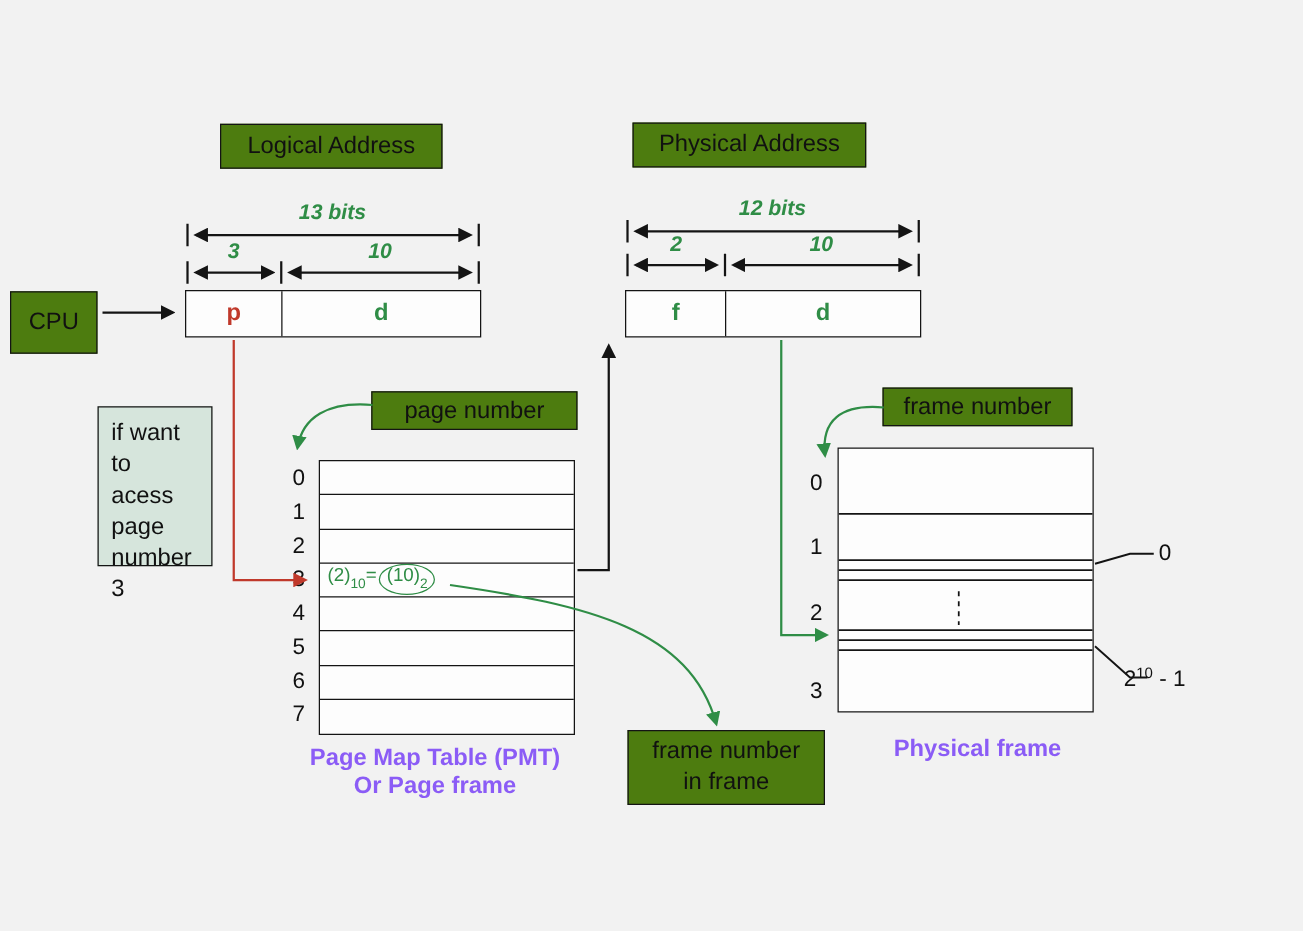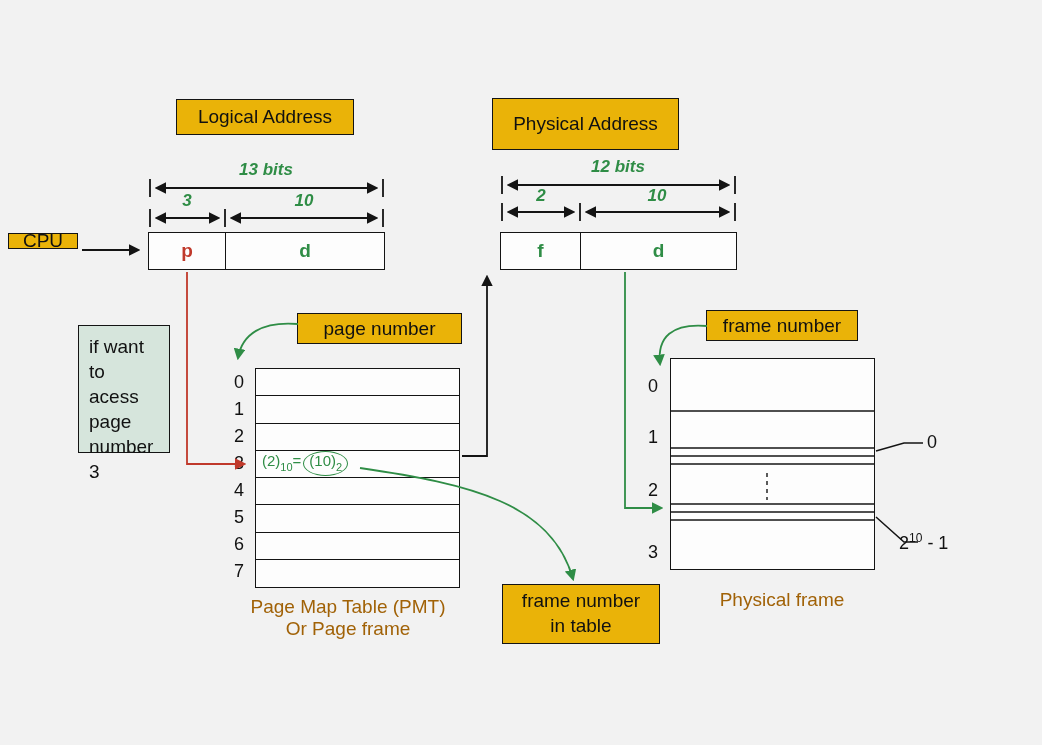--- a/index.html
+++ b/index.html
@@ -2,21 +2,21 @@
 <html><head>
 <meta charset="utf-8">
 <style>
   html,body{margin:0;padding:0;}
   .stage{
     position:relative; width:1042px; height:745px;
     background:#f2f2f2; font-family:"Liberation Sans",sans-serif;
     color:#151515; overflow:hidden;
   }
   .panel{
-    position:absolute; background:#eab308; border:1.6px solid #141414;
+    position:absolute; background:#4d7c0f; border:1.6px solid #141414;
     display:flex; align-items:center; justify-content:center;
     font-size:19px; color:#111; box-sizing:border-box; text-align:center;
   }
   .meas{
     position:absolute; color:#2f8d46; font-weight:bold; font-size:17px;
     text-align:center;
     font-style:italic;
   }
   .reg{
     position:absolute; display:flex; border:1.8px solid #141414;
@@ -46,21 +46,21 @@
   .row3val{
     color:#2f8d46; font-size:15px; padding-left:6px; white-space:nowrap;
   }
   .subsc{font-size:11px; vertical-align:-5px;}
   .supsc{font-size:12px; vertical-align:7px;}
   .ellipse{
     display:inline-block; border:1.5px solid #2f8d46; border-radius:50%;
     padding:0px 5px 2px; margin-left:2px;
   }
   .caption{
-    position:absolute; color:#a16207; font-weight:normal; font-size:19px;
+    position:absolute; color:#8b5cf6; font-weight:bold; font-size:19px;
     text-align:center; line-height:1.18;
   }
   .caption span{display:block;}
   .membox{
     position:absolute; border:1.8px solid #141414; background:#fdfdfd;
     box-sizing:border-box;
   }
   .wordlabel{
     position:absolute; font-size:18px; color:#111; white-space:nowrap;
   }
@@ -70,31 +70,31 @@
     color:#111;
   }
   svg.overlay{position:absolute; left:0; top:0; pointer-events:none;}
 </style>
 </head>
 <body>
 
 <div class="stage">
 
   <div class="panel" style="left:176px; top:99px; width:178px; height:36px;">Logical Address</div>
-  <div class="panel" style="left:492px; top:98px; width:187px; height:52px;">Physical Address</div>
+  <div class="panel" style="left:506px; top:98px; width:187px; height:36px;">Physical Address</div>
 
   <div class="meas" style="left:196px; top:160px; width:140px;">13 bits</div>
   <div class="meas" style="left:153px; top:191px; width:68px;">3</div>
   <div class="meas" style="left:264px; top:191px; width:80px;">10</div>
 
   <div class="meas" style="left:548px; top:157px; width:140px;">12 bits</div>
   <div class="meas" style="left:507px; top:186px; width:68px;">2</div>
   <div class="meas" style="left:617px; top:186px; width:80px;">10</div>
 
-  <div class="panel" style="left:8px; top:233px; width:70px; height:16px;">CPU</div>
+  <div class="panel" style="left:8px; top:233px; width:70px; height:50px;">CPU</div>
 
   <div class="reg" style="left:148px; top:232px; width:237px; height:38px;">
     <div class="cell first red" style="width:77px;">p</div>
     <div class="cell green" style="flex:1;">d</div>
   </div>
 
   <div class="reg" style="left:500px; top:232px; width:237px; height:38px;">
     <div class="cell first green" style="width:80px;">f</div>
     <div class="cell green" style="flex:1;">d</div>
   </div>
@@ -151,21 +151,21 @@
     <span>2</span><span class="supsc">10</span><span> - 1</span>
   </div>
 
 
   <div class="caption" style="left:687px; top:589px; width:190px;">
     <span>Physical frame</span>
   </div>
 
   <div class="panel" style="left:502px; top:584px; width:158px; height:60px; flex-direction:column; line-height:1.3;">
     <span>frame number</span>
-    <span>in table</span>
+    <span>in frame</span>
   </div>
 
   <svg class="overlay" width="1042" height="745" viewBox="0 0 1042 745">
     <defs>
       <marker id="arrB" viewBox="0 0 10 10" refX="8" refY="5" markerWidth="6.5" markerHeight="6.5" orient="auto-start-reverse">
         <path d="M0,0 L10,5 L0,10 z" fill="#141414"></path>
       </marker>
       <marker id="arrR" viewBox="0 0 10 10" refX="8" refY="5" markerWidth="6.5" markerHeight="6.5" orient="auto-start-reverse">
         <path d="M0,0 L10,5 L0,10 z" fill="#c0392b"></path>
       </marker>

